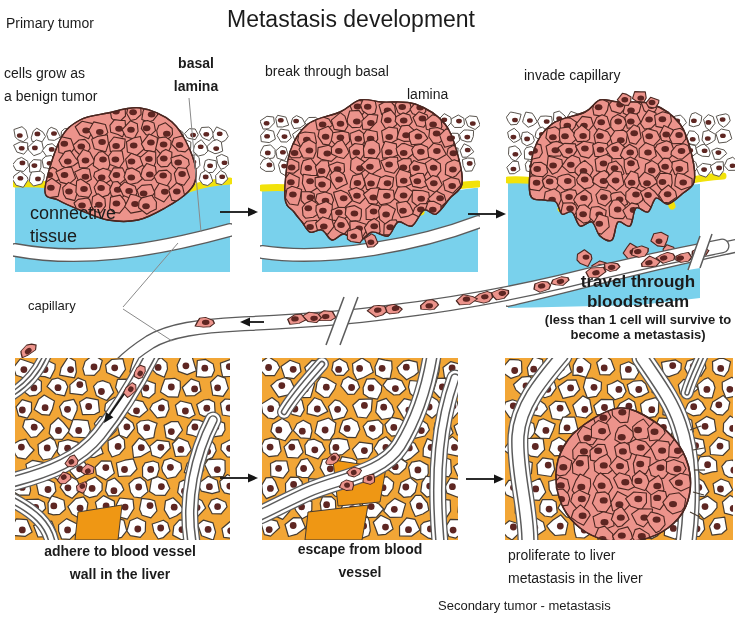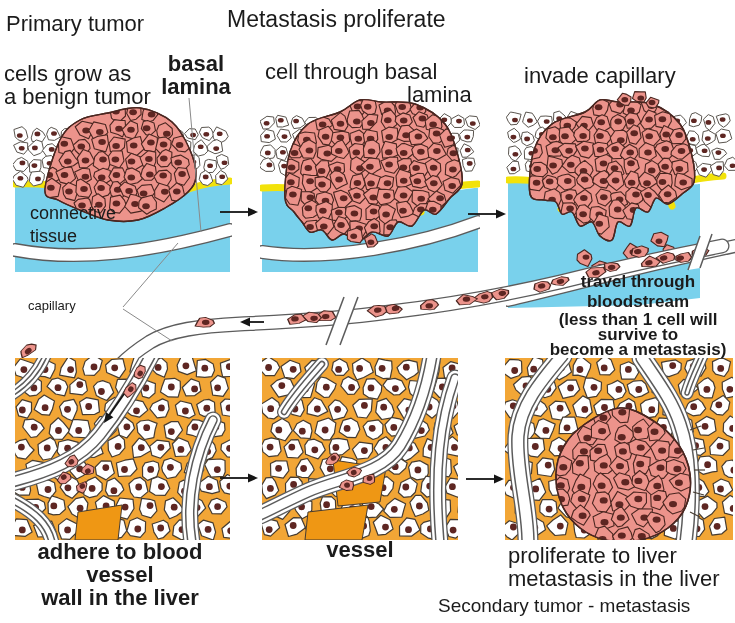--- a/index.html
+++ b/index.html
@@ -1,26 +1,26 @@
 <!DOCTYPE html>
 <html><head>
 <meta charset="utf-8">
 <style>
   html,body{margin:0;padding:0;background:#fff;}
   #stage{position:relative;width:735px;height:623px;background:#fff;overflow:hidden;
          font-family:"Liberation Sans",sans-serif;color:#1b1b1b;}
   #art{position:absolute;left:0;top:0;}
-  .lbl{position:absolute;line-height:23px;font-size:22px;white-space:nowrap;}
+  .lbl{position:absolute;line-height:23px;font-size:14px;white-space:nowrap;}
   .center{text-align:center;white-space:normal;font-weight:bold;}
   #title{font-size:23px;}
   #lbl-connective{font-size:18px;line-height:23px;}
   #lbl-capillary{font-size:13px;}
   #lbl-travel{font-size:17px;line-height:20px;}
-  #lbl-travel .note{font-size:17px;line-height:15px;display:block;}
-  #lbl-secondary{font-size:19px;}
+  #lbl-travel .note{font-size:13px;line-height:15px;display:block;}
+  #lbl-secondary{font-size:13px;}
   #lbl-step2 .l2{display:block;padding-left:142px;}
   .block{display:block;}
 </style>
 </head>
 <body>
 
 <div id="stage">
   <svg id="art" width="735" height="623" viewBox="0 0 735 623">
     <g id="gTop">
         <g clip-path="url(#cl1)">
@@ -1655,34 +1655,34 @@
         <clipPath id="cl9">
           <rect x="505" y="358" width="228" height="182"></rect>
         </clipPath>
         <clipPath id="cl10">
           <path d="M585 424C594.3 417.7 608.8 408.7 620 408C631.2 407.3 642.3 414.0 652 420C661.7 426.0 671.7 435.0 678 444C684.3 453.0 688.7 463.7 690 474C691.3 484.3 689.7 497.0 686 506C682.3 515.0 675.7 522.3 668 528C660.3 533.7 650.3 538.0 640 540C629.7 542.0 616.0 542.0 606 540C596.0 538.0 587.3 533.8 580 528C572.7 522.2 566.0 514.0 562 505C558.0 496.0 555.7 483.8 556 474C556.3 464.2 559.2 454.3 564 446C568.8 437.7 575.7 430.3 585 424Z"></path>
         </clipPath>
       </defs>
     </svg>
 
   <div class="lbl" id="lbl-primary" style="left:6px;top:12px">Primary tumor</div>
-  <div class="lbl" id="title" style="left:227px;top:8px">Metastasis proliferate</div>
+  <div class="lbl" id="title" style="left:227px;top:8px">Metastasis development</div>
 
   <div class="lbl" id="lbl-step1" style="left:4px;top:62px">
     <span class="block">cells grow as</span>
     <span class="block">a benign tumor</span>
   </div>
 
   <div class="lbl center" id="lbl-basal" style="left:150px;top:52px;width:92px">
     <span class="block">basal</span>
     <span class="block">lamina</span>
   </div>
 
   <div class="lbl" id="lbl-step2" style="left:265px;top:60px">
-    <span class="block">cell through basal</span>
+    <span class="block">break through basal</span>
     <span class="l2">lamina</span>
   </div>
 
   <div class="lbl" id="lbl-step3" style="left:524px;top:64px">invade capillary</div>
 
   <div class="lbl" id="lbl-connective" style="left:30px;top:202px">
     <span class="block">connective</span>
     <span class="block">tissue</span>
   </div>
 
@@ -1694,20 +1694,21 @@
     <span class="note">(less than 1 cell will survive to</span>
     <span class="note">become a metastasis)</span>
   </div>
 
   <div class="lbl center" id="lbl-step4" style="left:2px;top:540px;width:236px">
     <span class="block">adhere to blood vessel</span>
     <span class="block">wall in the liver</span>
   </div>
 
   <div class="lbl center" id="lbl-step5" style="left:260px;top:538px;width:200px">
+    <span class="block">escape from blood</span>
     <span class="block">vessel</span>
   </div>
 
   <div class="lbl" id="lbl-step6" style="left:508px;top:544px">
     <span class="block">proliferate to liver</span>
     <span class="block">metastasis in the liver</span>
   </div>
 
   <div class="lbl" id="lbl-secondary" style="left:438px;top:594px">Secondary tumor - metastasis</div>
 </div>

